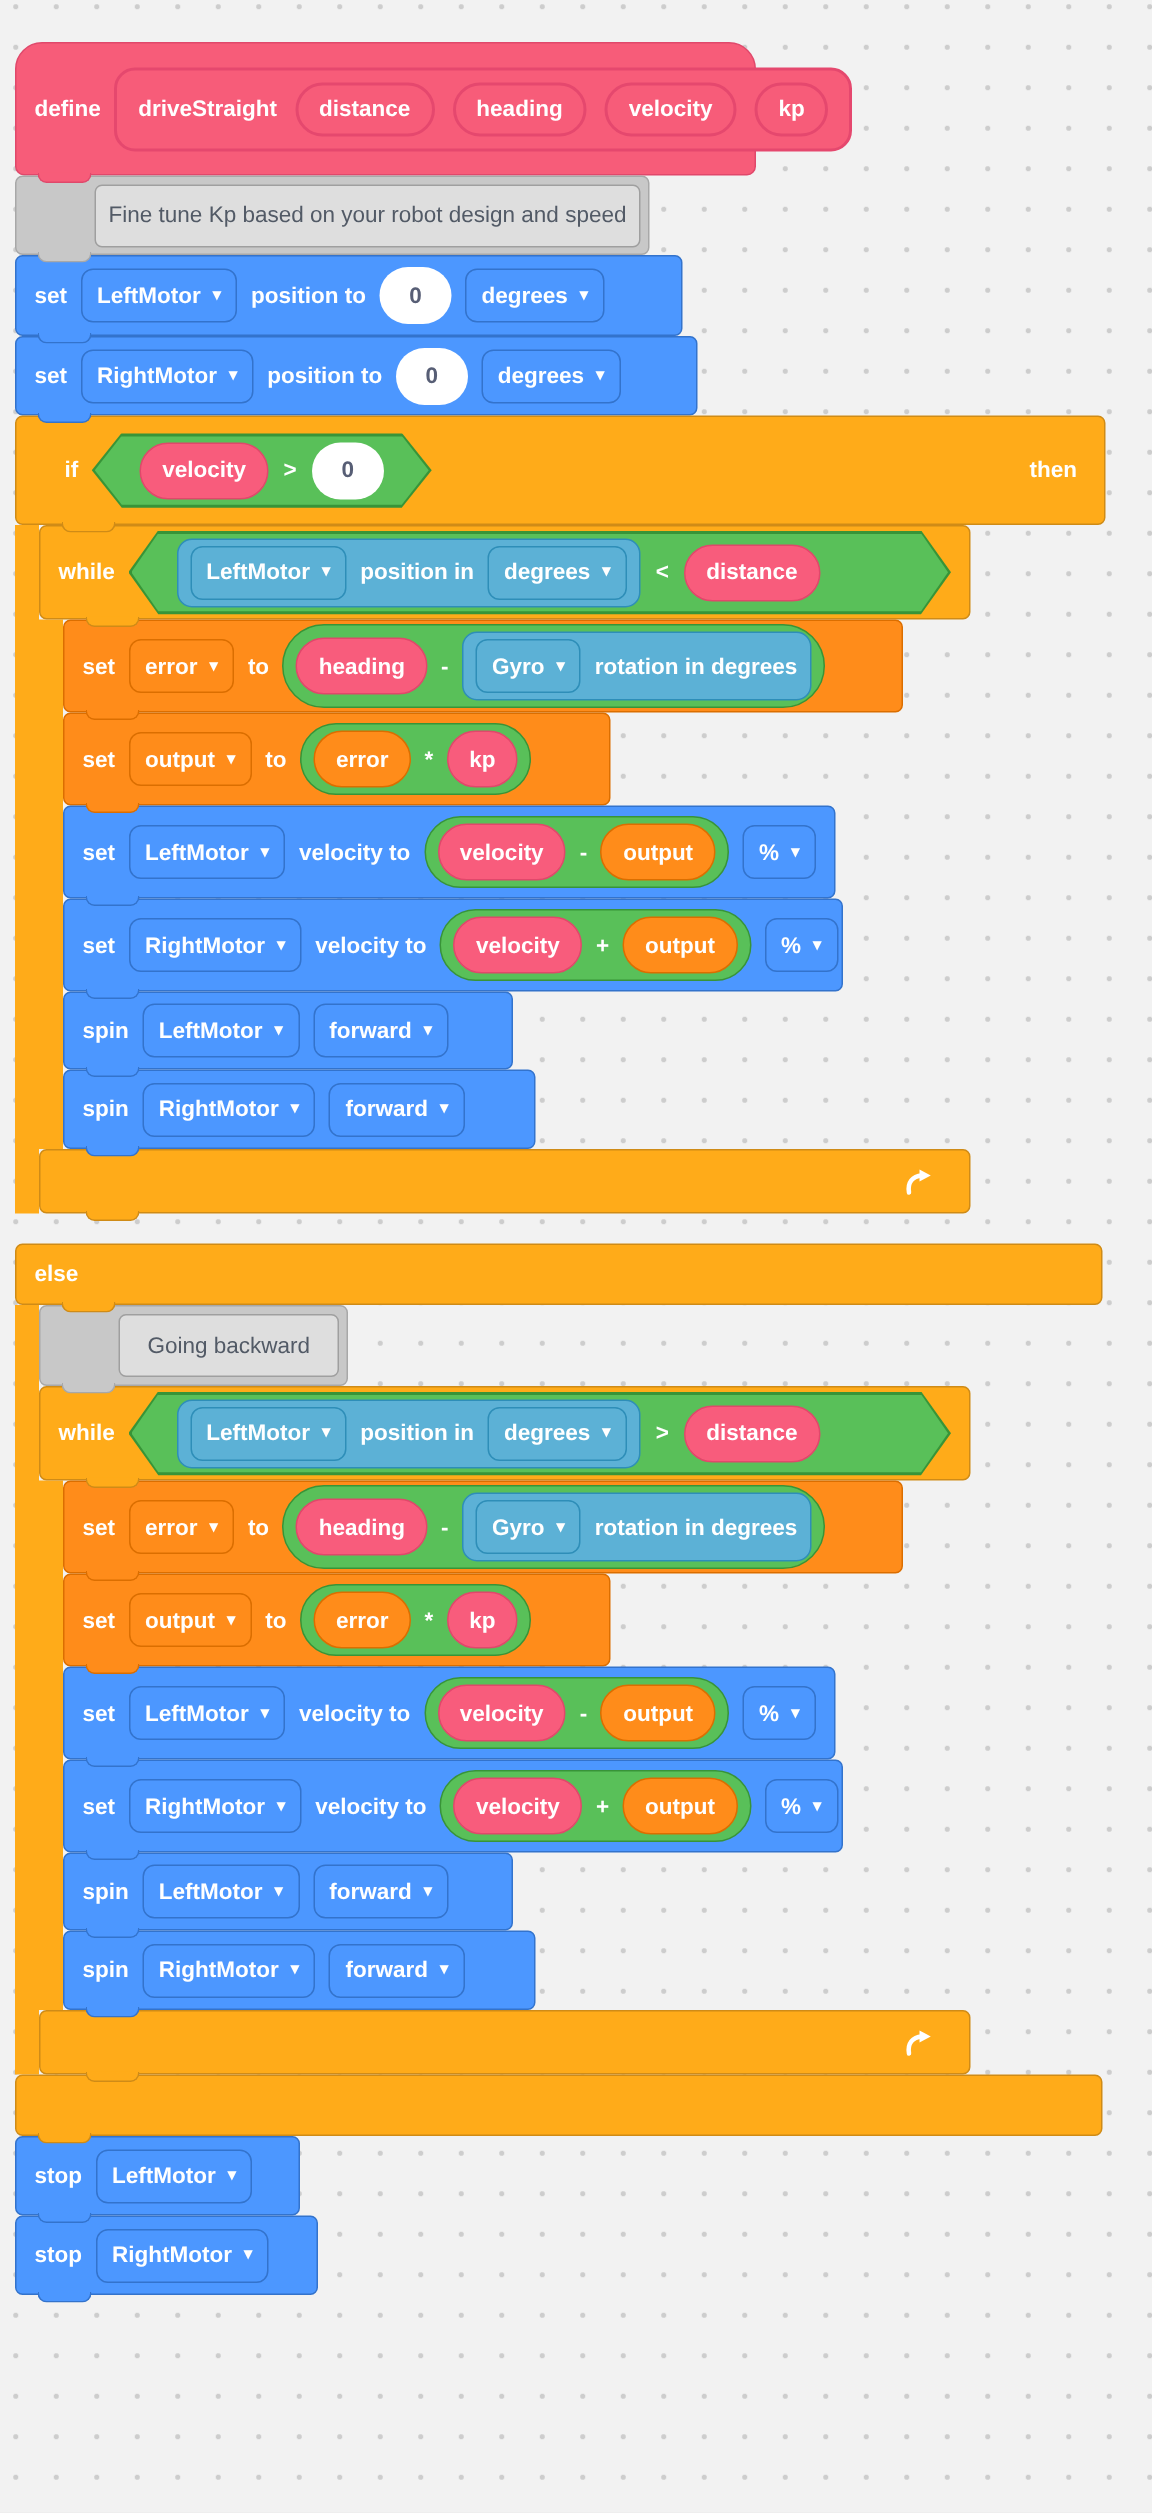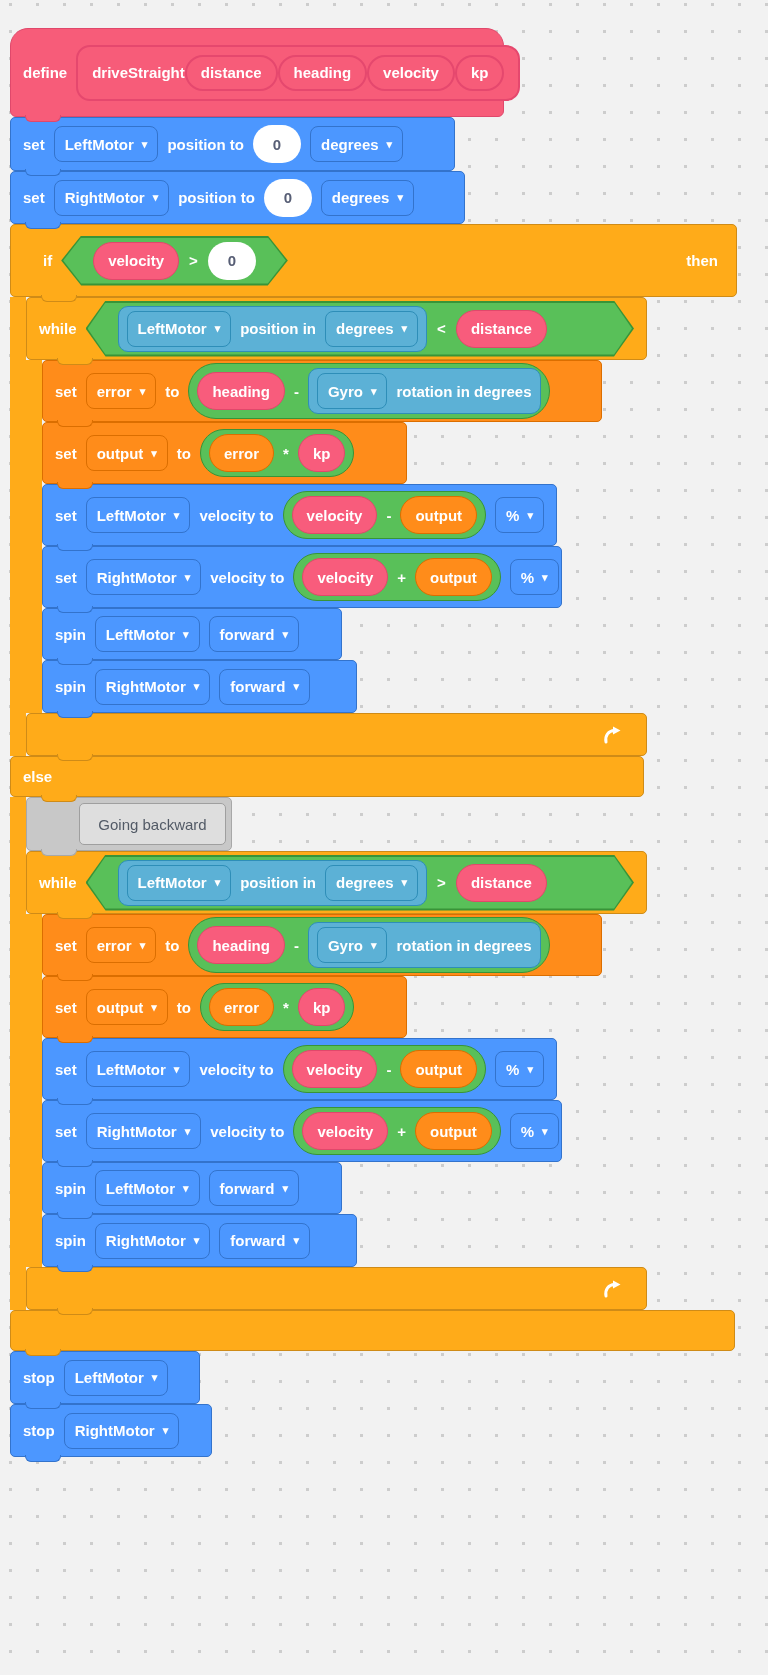--- a/index.html
+++ b/index.html
@@ -36,21 +36,21 @@
   .gp{background:#59c059;border:1px solid #389438;border-radius:999px;padding:4px 8px;
      display:flex;align-items:center;gap:9px;}
   .sp{--bg:#5cb1d6;--bd:#2e8eb8;background:#5cb1d6;border:1px solid #2e8eb8;border-radius:10px;
      padding:4px 8px;display:flex;align-items:center;gap:9px;}
   .hxo{background:#389438;clip-path:polygon(0 50%,20px 0,calc(100% - 20px) 0,100% 50%,calc(100% - 20px) 100%,20px 100%);
      display:flex;align-items:stretch;}
   .hxi{background:#59c059;clip-path:polygon(0 50%,18px 0,calc(100% - 18px) 0,100% 50%,calc(100% - 18px) 100%,18px 100%);
      display:flex;align-items:center;gap:10px;padding:3px 30px;flex:1;margin:2px;box-sizing:border-box;}
   .grow{flex:1;}
   .proto{background:#f75c79;border:2px solid #e5486e;border-radius:14px;height:56px;flex:1;
-     display:flex;align-items:center;padding:0 14px;box-sizing:border-box;}
+     display:flex;align-items:center;gap:12px;padding:0 14px;box-sizing:border-box;}
   .def{border-radius:18px 18px 6px 6px;}
   .cm-f{background:#dedede;border:1px solid #9f9f9f;border-radius:5px;height:40px;flex:1;
      display:flex;align-items:center;justify-content:center;color:#525a66;
      font-weight:400;font-size:15px;white-space:nowrap;}
   .cm{padding-left:52px;padding-right:5px;}
   .ml-auto{margin-left:auto;margin-right:6px;text-align:right;}
   .arr{margin-left:auto;margin-right:10px;display:flex;align-items:center;}
 </style>
 </head>
 <body>
@@ -62,20 +62,23 @@
       <span class="t">define</span>
       <div class="proto">
         <span class="t">driveStraight</span>
         <span class="ov ov-def">distance</span>
         <span class="ov ov-def">heading</span>
         <span class="ov ov-def">velocity</span>
         <span class="ov ov-def">kp</span>
       </div>
     </div>
 
+    <div class="b c-gray cm" style="width:423px;height:53px;">
+      <span class="cm-f">Fine tune Kp based on your robot design and speed</span>
+    </div>
 
     <div class="b c-mot" style="width:445px;height:54px;">
       <span class="t">set</span>
       <span class="fld">
         <span class="t">LeftMotor</span>
         <span class="dd">▾</span>
       </span>
       <span class="t">position to</span>
       <span class="wht">0</span>
       <span class="fld">
@@ -240,21 +243,21 @@
               <svg width="24" height="24" viewBox="0 0 24 24">
                 <path d="M6 19 C4.8 12.2, 8.5 8, 14.5 7.6" fill="none" stroke="#ffffff" stroke-width="3" stroke-linecap="round"></path>
                 <path d="M13 3.6 L20.5 7.6 L13 11.6 Z" fill="#ffffff"></path>
               </svg>
             </span>
           </div>
         </div>
 
       </div>
 
-      <div class="b c-ctl bar" style="width:634px;height:41px;">
+      <div class="b c-ctl bar" style="width:725px;height:41px;margin-top:20px;">
         <span class="t">else</span>
       </div>
 
       <div class="cbody c-ctl">
 
         <div class="b c-gray cm" style="width:206px;height:54px;">
           <span class="cm-f">Going backward</span>
         </div>
 
         <div class="c-ctl">

